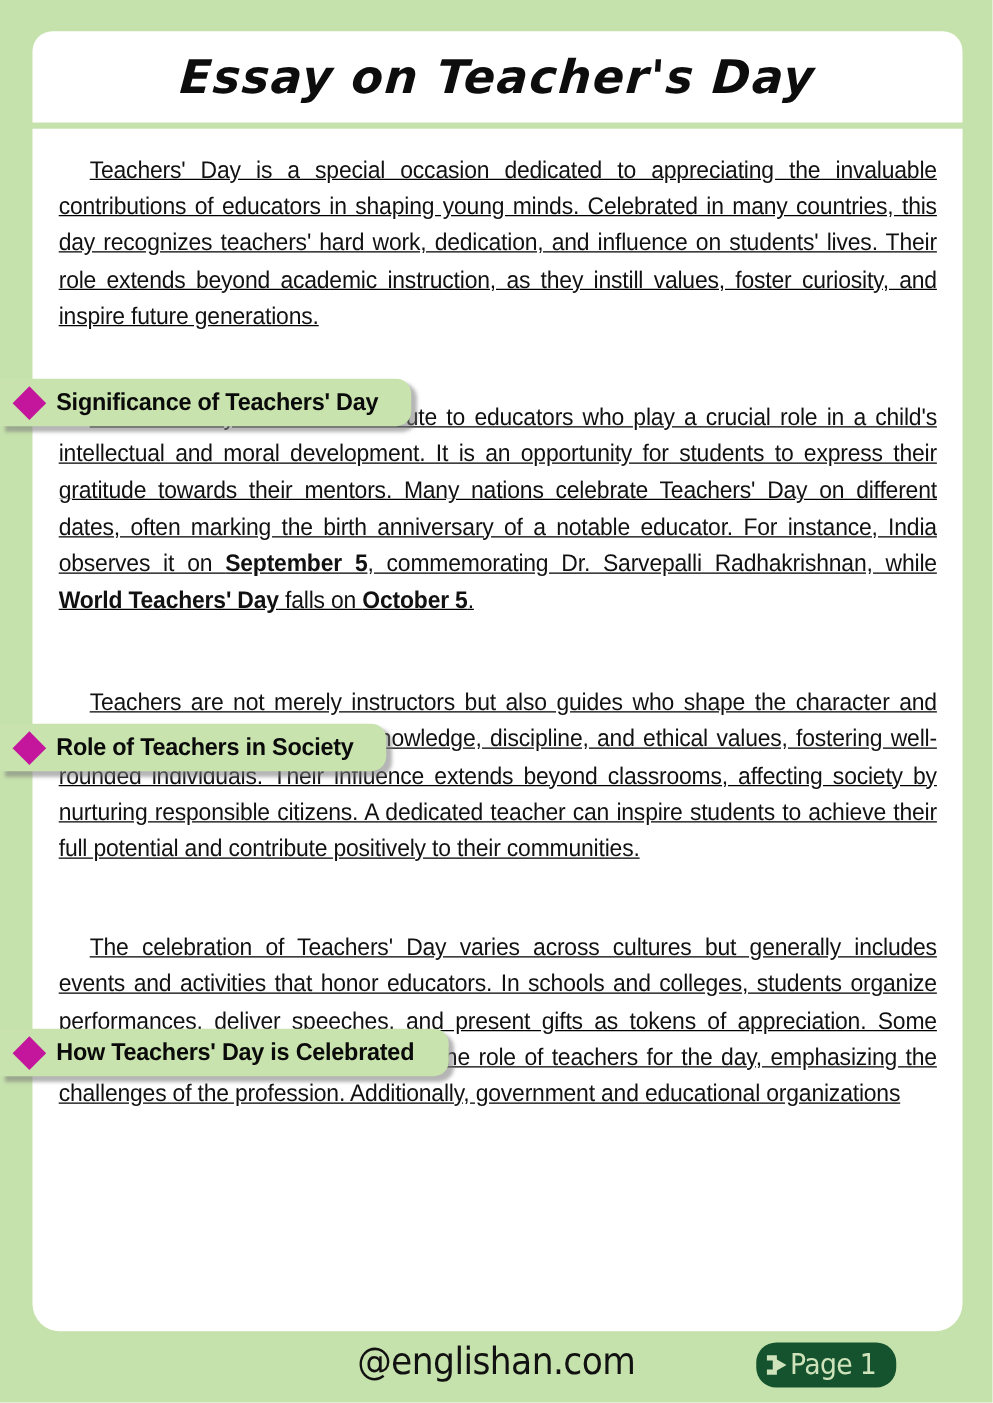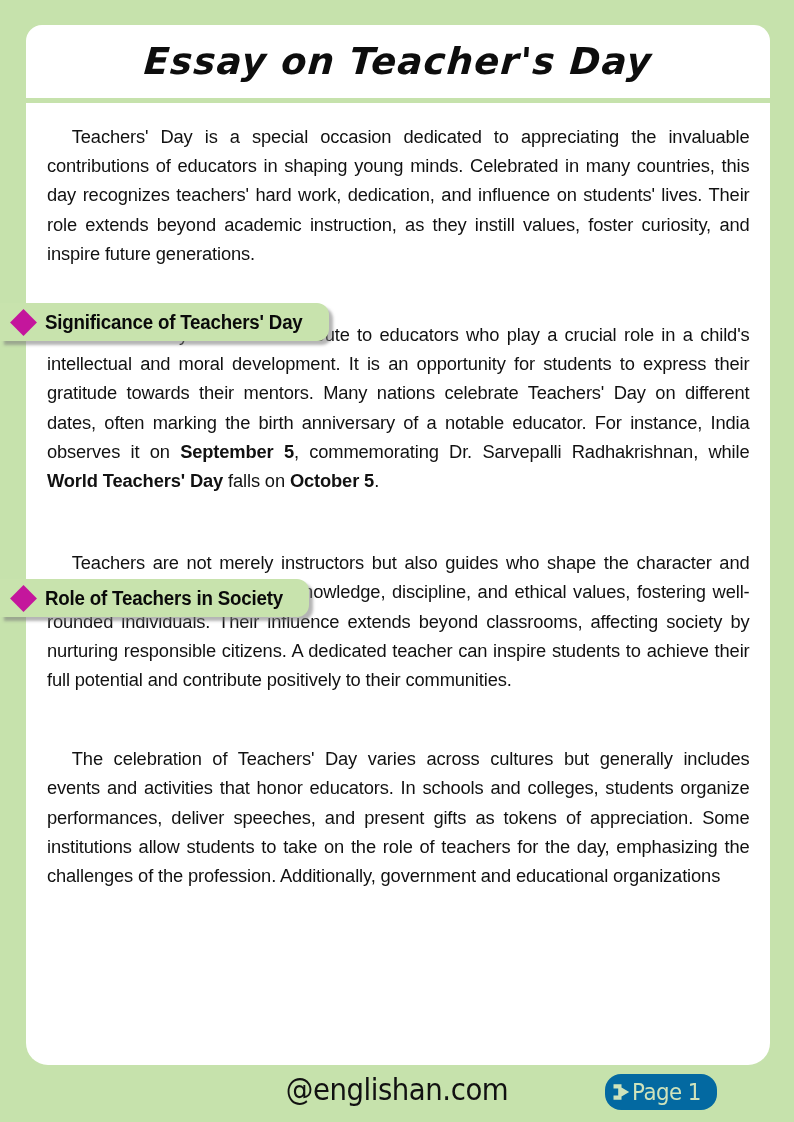--- a/index.html
+++ b/index.html
@@ -51,20 +51,21 @@
   .body-card {
     position: absolute;
     left: 26px;
     top: 103px;
     width: 744px;
     height: 962px;
     background: #ffffff;
     border-radius: 0 0 22px 22px;
     box-sizing: border-box;
     padding: 10px 20px 0 20px;
+    text-decoration: underline;
   }
 
   
   .para {
     margin: 0;
     text-align: justify;
     text-justify: inter-word;
     font-family: "Liberation Sans", sans-serif;
     font-size: 19.2px;
     line-height: 29.2px;
@@ -145,21 +146,21 @@
     font-weight: 400;
     color: #111111;
     letter-spacing: -0.5px;
     transform: scaleX(0.92);
   }
   .page-badge {
     position: absolute;
     right: 23px;
     top: 2px;
     height: 36px;
-    background: #0369a1;
+    background: #14532d;
     border-radius: 16px;
     display: flex;
     align-items: center;
     padding: 0 11px 0 8px;
     box-sizing: border-box;
   }
   .page-arrow {
     width: 17px;
     height: 18px;
     margin-right: 2px;
@@ -211,20 +212,26 @@
     </div>
   </div>
 
   <div class="heading-row" id="heading-2">
     <div class="heading-badge">
       <span class="diamond"></span>
       <span class="heading-text">Role of Teachers in Society</span>
     </div>
   </div>
 
+  <div class="heading-row" id="heading-3">
+    <div class="heading-badge">
+      <span class="diamond"></span>
+      <span class="heading-text">How Teachers' Day is Celebrated</span>
+    </div>
+  </div>
 
   <div class="footer">
     <div class="site-credit">@englishan.com</div>
     <div class="page-badge">
       <svg class="page-arrow" viewBox="0 0 17 18">
         <path d="M0.5 1.2 L8.5 1.2 L8.5 4.6 L16.2 9 L8.5 13.4 L8.5 16.8 L0.5 16.8 L0.5 12.6 L5.2 12.6 L5.2 5.4 L0.5 5.4 Z" fill="#cfe3bb"></path>
       </svg>
       <span class="page-label">Page 1</span>
     </div>
   </div>

